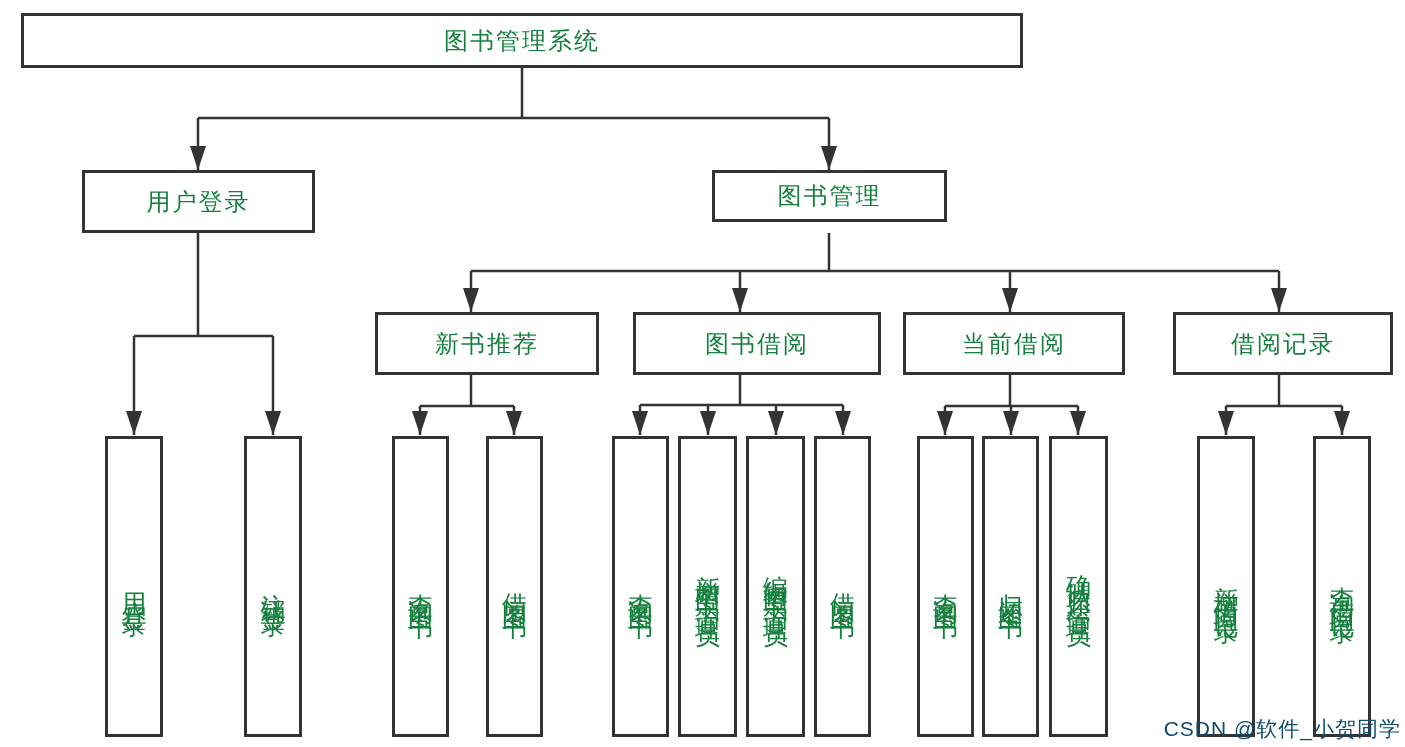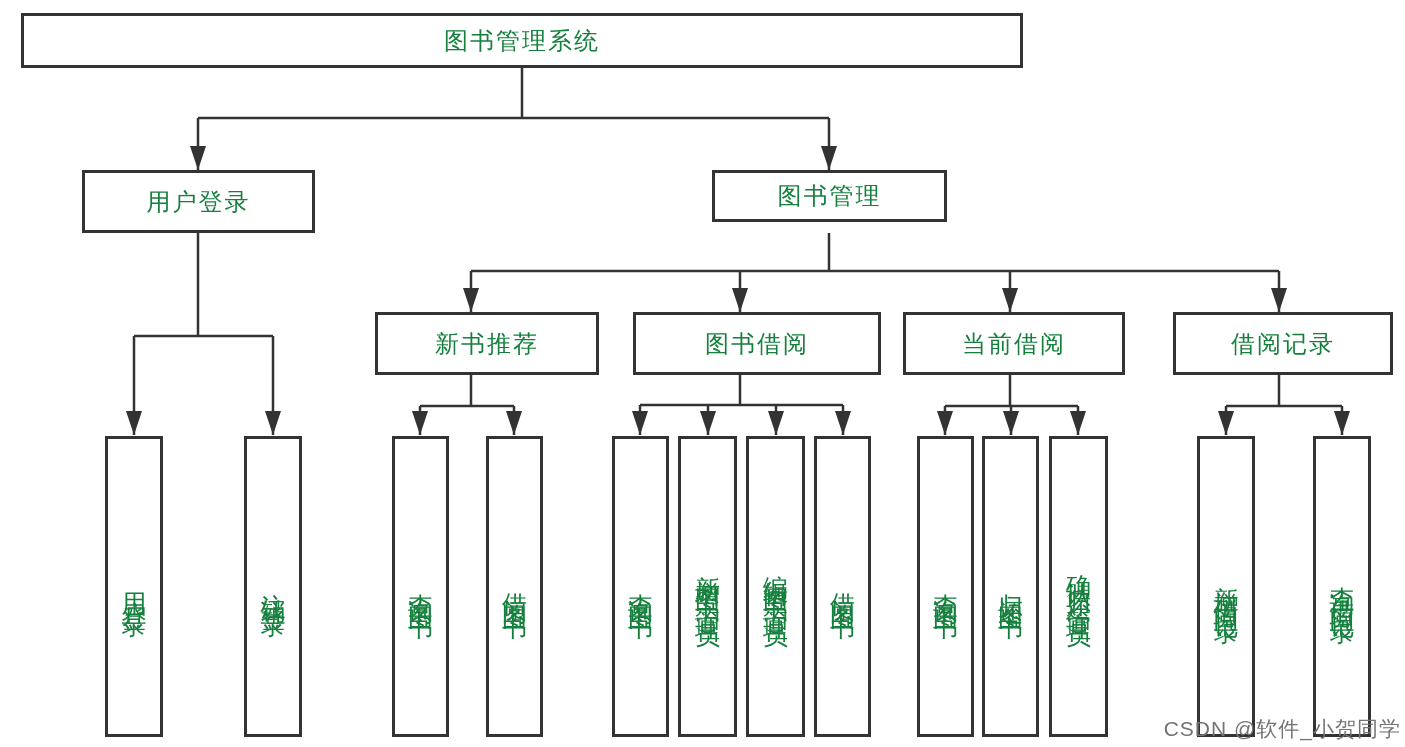--- a/index.html
+++ b/index.html
@@ -60,21 +60,21 @@
   .b-l4-8  { left: 917px;  width: 57px; }
   .b-l4-9  { left: 982px;  width: 57px; }
   .b-l4-10 { left: 1049px; width: 59px; }
   .b-l4-11 { left: 1197px; width: 58px; }
   .b-l4-12 { left: 1313px; width: 58px; }
   #watermark {
     position: absolute;
     right: 4px;
     bottom: 4px;
     font-size: 21px;
-    color: #737373;
+    color: #0c4a6e;
     letter-spacing: 1px;
     white-space: nowrap;
     z-index: 10;
   }
 </style>
 </head>
 <body>
 
 <div id="stage">
 

